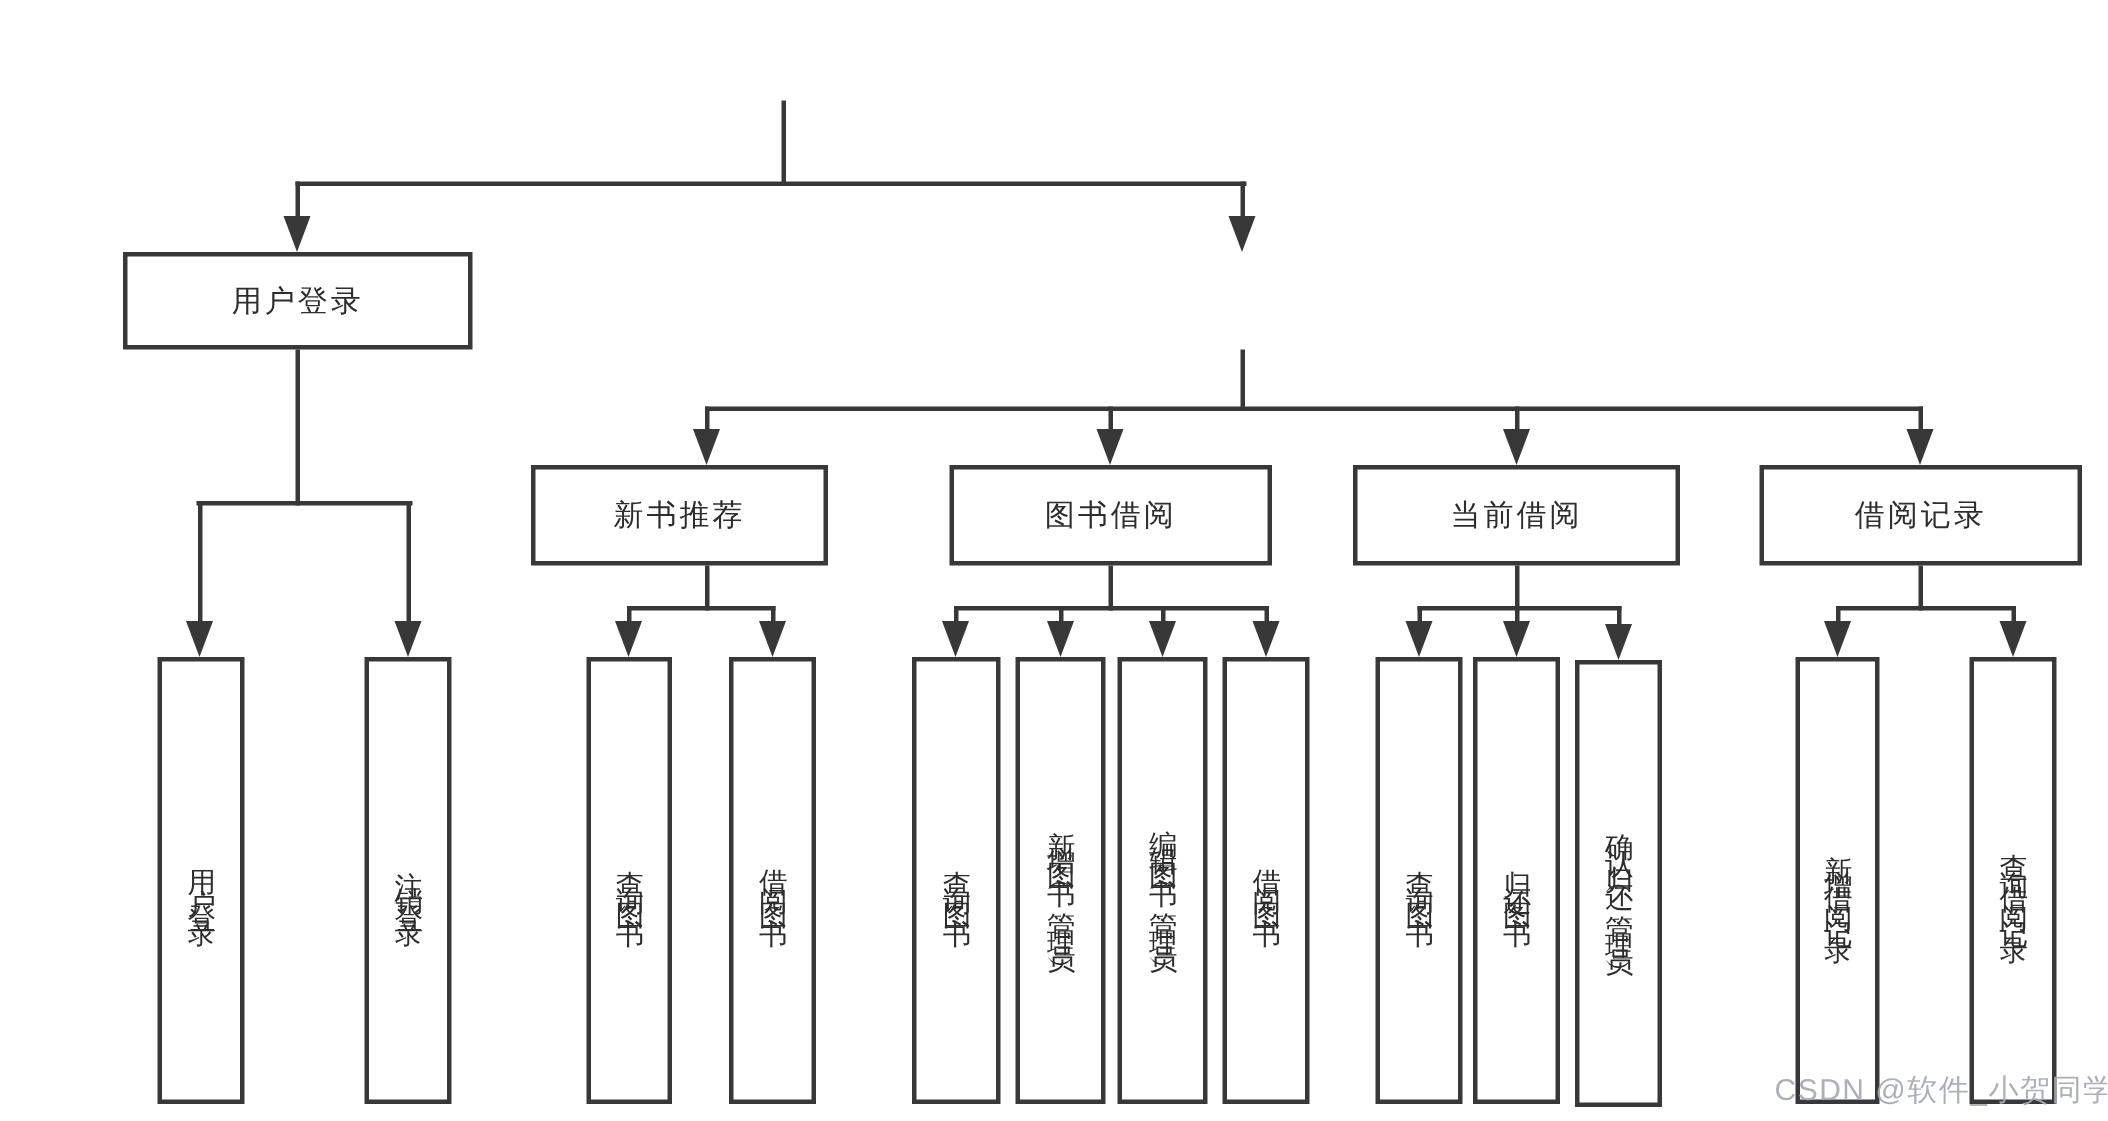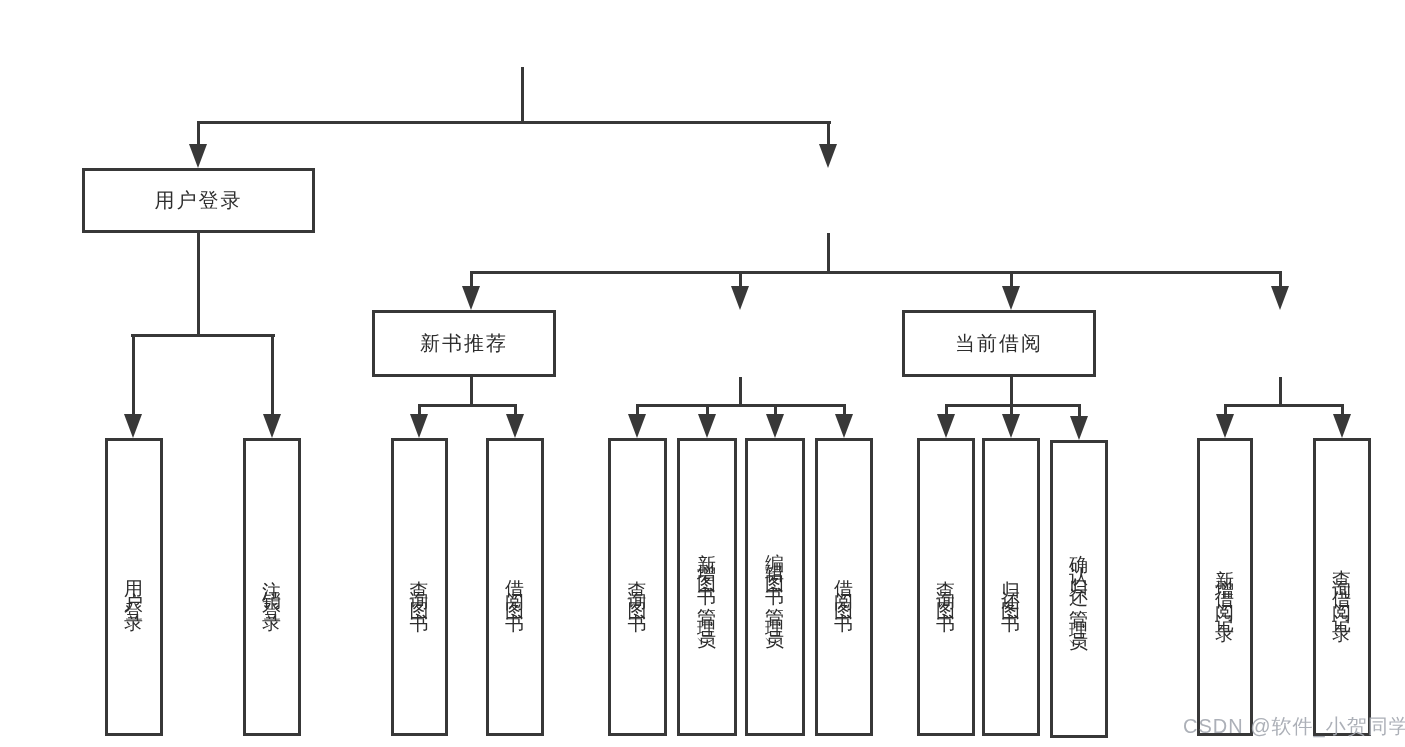--- a/index.html
+++ b/index.html
@@ -92,25 +92,31 @@
   <div class="hline" style="left:470px;top:271px;width:812px"></div>
   <div class="vline" style="left:470px;top:271px;height:20px"></div>
   <div class="arrow" style="left:462px;top:286px"></div>
   <div class="vline" style="left:739px;top:271px;height:20px"></div>
   <div class="arrow" style="left:731px;top:286px"></div>
   <div class="vline" style="left:1010px;top:271px;height:20px"></div>
   <div class="arrow" style="left:1002px;top:286px"></div>
   <div class="vline" style="left:1279px;top:271px;height:20px"></div>
   <div class="arrow" style="left:1271px;top:286px"></div>
 
-  <div class="box lvl3-box" style="left:372px;width:184px">
+  <div class="box lvl3-box" style="left:354px;width:198px">
     <span>新书推荐</span>
   </div>
-  <div class="box lvl3-box" style="left:902px;width:194px">
+  <div class="box lvl3-box" style="left:633px;width:215px">
+    <span>图书借阅</span>
+  </div>
+  <div class="box lvl3-box" style="left:902px;width:218px">
     <span>当前借阅</span>
+  </div>
+  <div class="box lvl3-box" style="left:1173px;width:215px">
+    <span>借阅记录</span>
   </div>
 
   <div class="vline" style="left:470px;top:377px;height:30px"></div>
   <div class="hline" style="left:418px;top:404px;width:99px"></div>
   <div class="vline" style="left:418px;top:404px;height:12px"></div>
   <div class="arrow" style="left:410px;top:414px"></div>
   <div class="vline" style="left:514px;top:404px;height:12px"></div>
   <div class="arrow" style="left:506px;top:414px"></div>
 
   <div class="vline" style="left:739px;top:377px;height:30px"></div>

